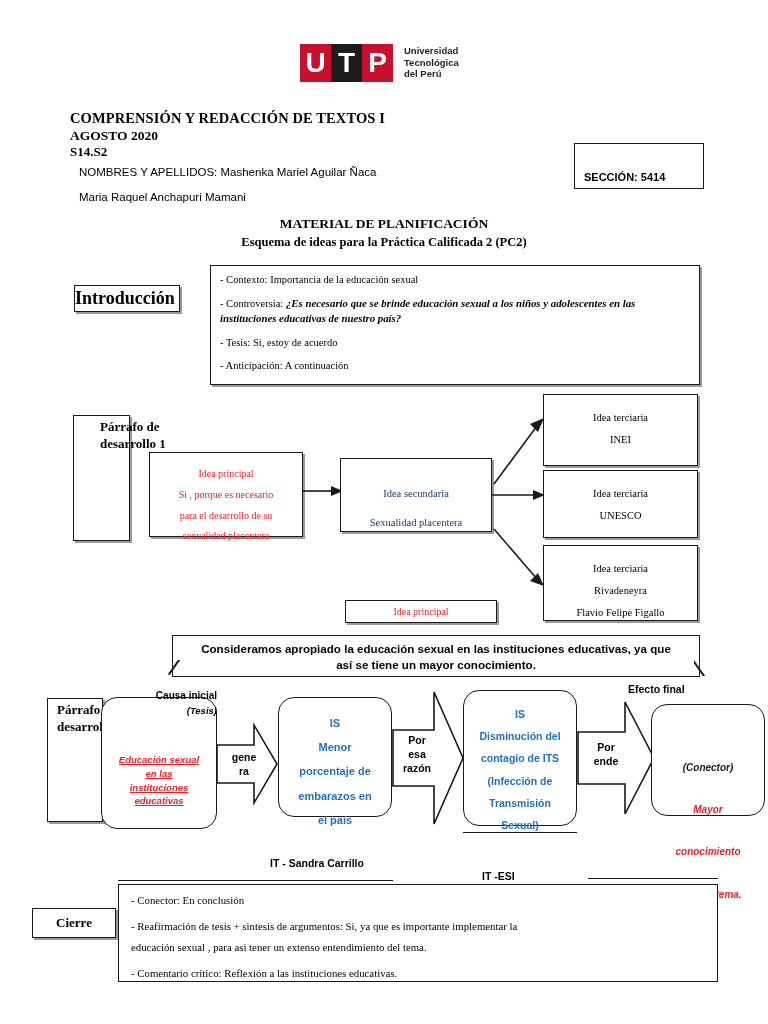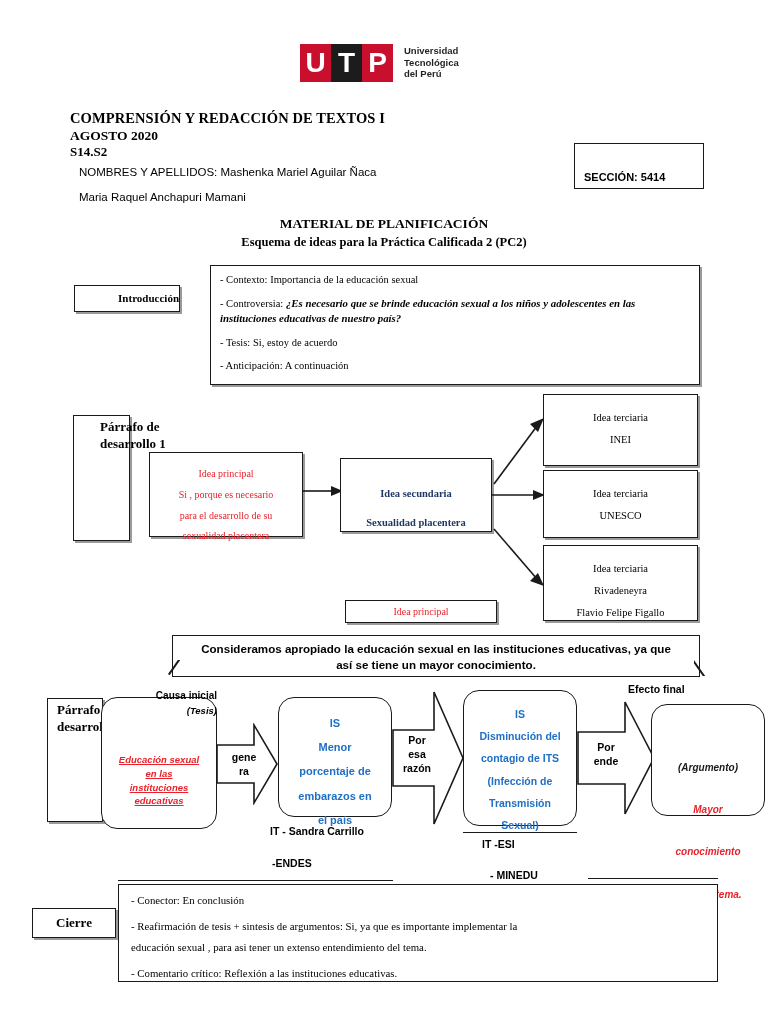--- a/index.html
+++ b/index.html
@@ -33,32 +33,32 @@
   #seccion{left:574px;top:110px;width:130px;height:46px;margin-top:33px;}
   #seccion span{position:absolute;left:9px;bottom:5px;font-family:"Liberation Sans",sans-serif;
                 font-size:11px;font-weight:bold;}
 
   
   #mat{left:0;top:216px;width:768px;font-size:13.5px;font-weight:bold;}
   #mat .sub{font-size:12.5px;margin-top:3px;}
 
   
   #introLabel{left:74px;top:285px;width:106px;height:27px;}
-  #introLabel span{display:block;text-align:right;line-height:25px;font-size:11px;font-weight:bold;}
+  #introLabel span{display:block;text-align:left;line-height:25px;font-size:18px;font-weight:bold;}
   #introBox{left:210px;top:265px;width:490px;height:120px;padding:7px 9px;}
   #introBox p{margin:0 0 9px 0;font-size:10.5px;line-height:1.35;}
   #introBox p.ctrv b{font-style:italic;font-weight:bold;font-size:10.8px;}
 
   
   #tallbox1{left:73px;top:415px;width:57px;height:126px;}
   #p1label{left:100px;top:419px;width:150px;font-size:13px;font-weight:bold;line-height:1.3;}
   #ideaPrincipal1{left:149px;top:452px;width:154px;height:85px;}
   #ideaPrincipal1 div{padding:7px 5px 0 5px;font-size:10px;line-height:1.38;}
   #ideaSec{left:340px;top:458px;width:152px;height:74px;}
-  #ideaSec div{padding:14px 4px 0 4px;font-size:10.5px;line-height:1.4;font-weight:bold;}
+  #ideaSec div{padding:14px 4px 0 4px;font-size:10.5px;line-height:1.4;}
   .terc{left:543px;width:155px;}
   #terc1{top:394px;height:72px;}
   #terc2{top:470px;height:68px;}
   #terc3{top:545px;height:76px;}
   .terc div{padding:8px 4px 0 4px;font-size:10.5px;line-height:1.35;}
 
   
   #ideaPrincipal2{left:345px;top:600px;width:152px;height:23px;}
   #ideaPrincipal2 span{display:block;text-align:center;line-height:21px;font-size:10px;}
   #banner{left:172px;top:635px;width:528px;height:42px;}
@@ -92,21 +92,21 @@
            font-style:italic;line-height:1.42;}
   #efecto{left:628px;top:683px;width:110px;text-align:left;
           font-family:"Liberation Sans",sans-serif;font-size:10.5px;font-weight:bold;}
 
   .blockarrow{position:absolute;}
   .blockarrow svg{display:block;}
   .balabel{position:absolute;text-align:center;
            font-family:"Liberation Sans",sans-serif;font-size:10.5px;font-weight:bold;line-height:1.35;}
 
   .citelbl{position:absolute;font-family:"Liberation Sans",sans-serif;
-           font-size:10.5px;font-weight:bold;}
+           font-size:10.5px;font-weight:bold;margin-top:32px;}
   .hr{position:absolute;height:0;border-top:1.5px solid #1a1a1a;}
 
   
   #cierreLabel{left:32px;top:908px;width:84px;height:30px;}
   #cierreLabel span{display:block;text-align:center;line-height:28px;font-size:13px;font-weight:bold;}
   #cierreBox{left:118px;top:884px;width:600px;height:98px;padding:7px 12px;}
   #cierreBox p{margin:0 0 9px 0;font-size:10.8px;line-height:1.55;}
 </style>
 </head>
 <body>
@@ -303,21 +303,21 @@
     </svg>
 </div>
 <div class="balabel" style="left:582px;top:740px;width:48px;">
   <div>Por</div>
   <div>ende</div>
 </div>
 
 <div class="abs" id="efecto">Efecto final</div>
 <div class="abs rbox" id="arg">
   <div>
-    <div style="color:#1a1a1a;">(Argumento)</div>
+    <div style="color:#1a1a1a;">(Conector)</div>
     <div class="red">Mayor</div>
     <div class="red">conocimiento</div>
     <div class="red">sobre el tema.</div>
   </div>
 </div>
 
 <div class="citelbl" style="left:270px;top:825px;">IT  -  Sandra Carrillo</div>
 <div class="citelbl" style="left:272px;top:857px;">-ENDES</div>
 <div class="hr" style="left:463px;top:832px;width:114px;"></div>
 <div class="citelbl" style="left:482px;top:838px;">IT      -ESI</div>

